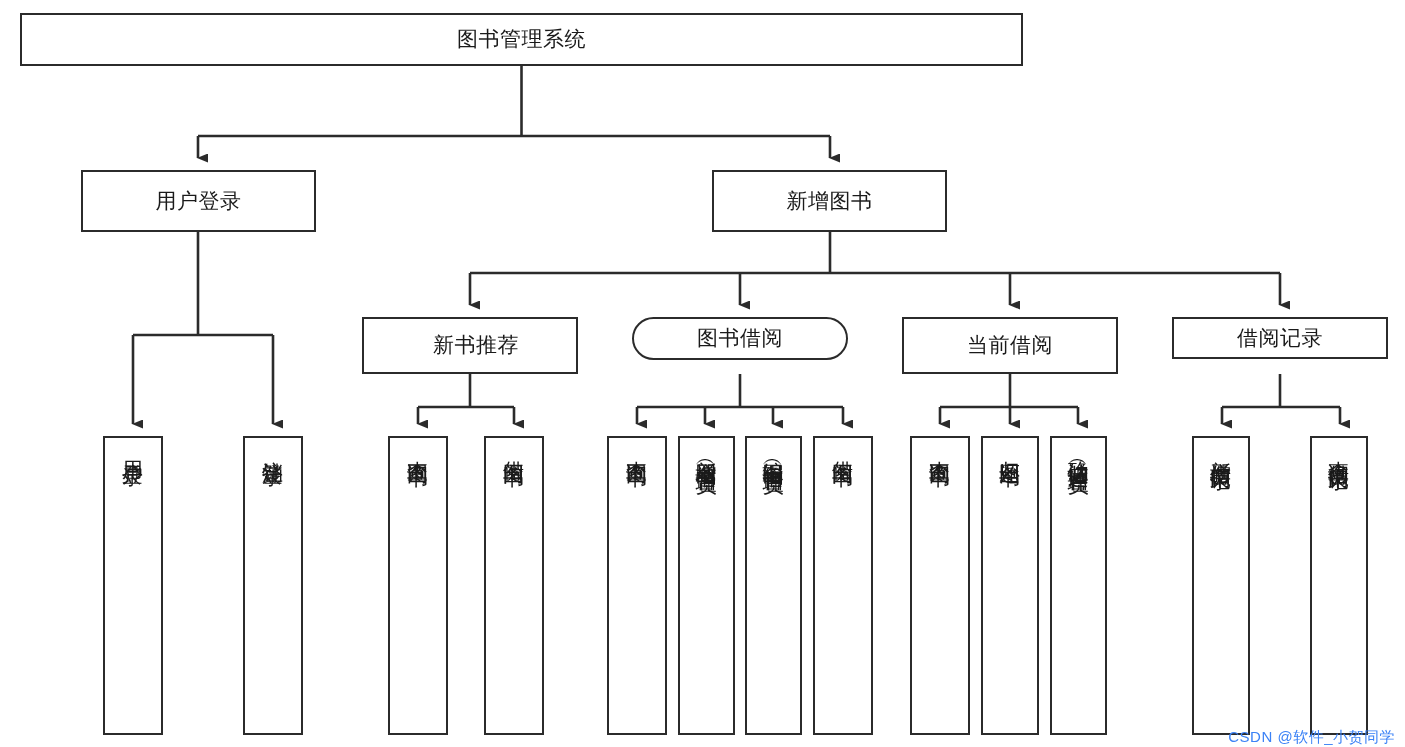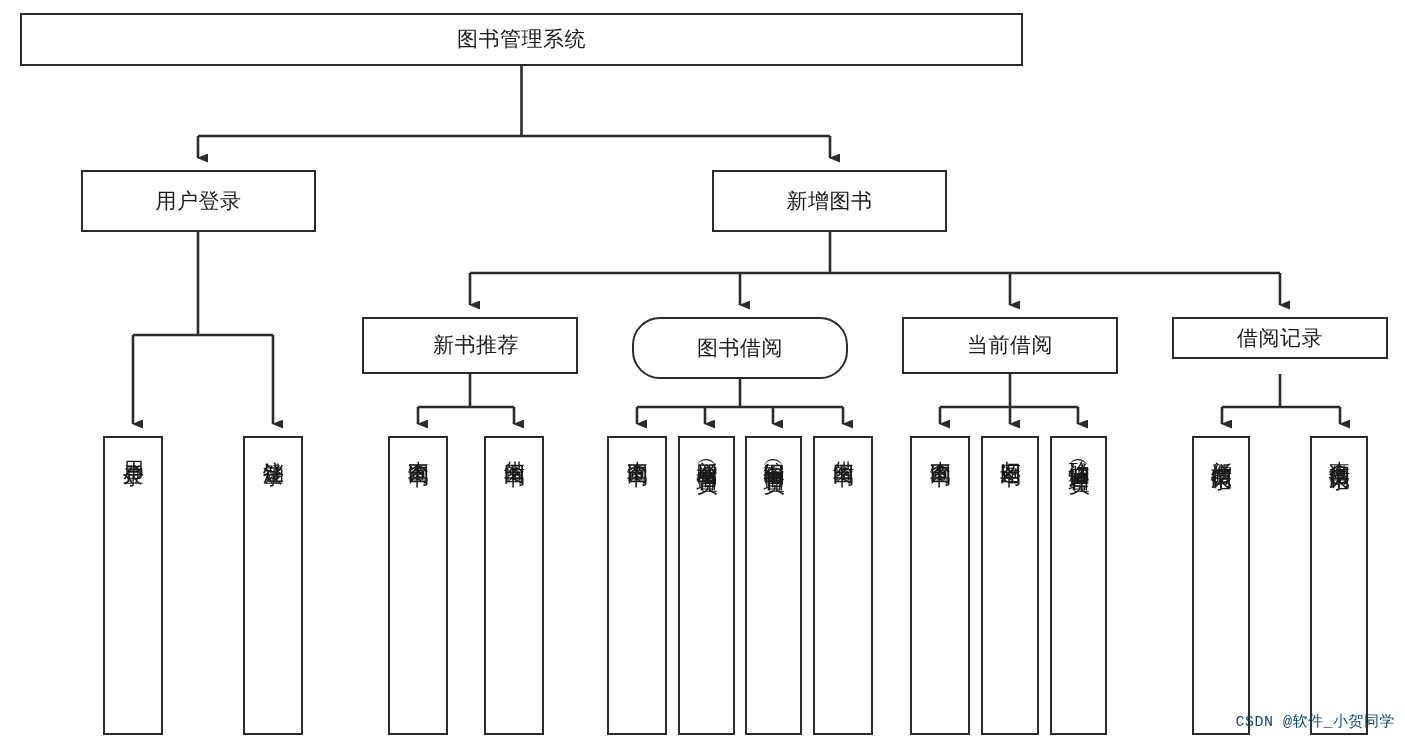--- a/index.html
+++ b/index.html
@@ -32,21 +32,21 @@
     box-sizing: border-box;
     background: #ffffff;
     border: 2px solid #2b2b2b;
     display: flex;
     align-items: center;
     justify-content: center;
     overflow: hidden;
   }
   .node-label {
     color: #1a1a1a;
-    font-family: Liberation Serif, serif;
+    font-family: Liberation Sans, sans-serif;
     line-height: 1.18;
     text-align: center;
     white-space: nowrap;
   }
   .node.horizontal .node-label {
     font-size: 21px;
     letter-spacing: 0.5px;
   }
   .node.vertical {
     align-items: flex-start;
@@ -57,24 +57,24 @@
     text-orientation: upright;
     font-size: 21px;
     letter-spacing: 2px;
     line-height: 1;
     height: auto;
     max-height: 286px;
   }
   #watermark {
     position: absolute;
     right: 10px;
-    bottom: 16px;
+    bottom: 0;
     font-size: 15px;
-    color: #0c4a6e;
-    font-family: Liberation Mono, monospace;
+    color: #3b82f6;
+    font-family: Liberation Sans, sans-serif;
     white-space: nowrap;
     letter-spacing: 0.5px;
   }
 </style>
 </head>
 <body>
 
 <div id="diagram-root">
 
   <svg id="connectors" viewBox="0 0 1405 747" xmlns="http://www.w3.org/2000/svg">
@@ -149,21 +149,21 @@
   <div class="node horizontal" style="left:81px; top:170px; width:235px; height:62px;">
     <span class="node-label">用户登录</span>
   </div>
   <div class="node horizontal" style="left:712px; top:170px; width:235px; height:62px;">
     <span class="node-label">新增图书</span>
   </div>
 
   <div class="node horizontal" style="left:362px; top:317px; width:216px; height:57px;padding-left:12px;">
     <span class="node-label">新书推荐</span>
   </div>
-  <div class="node horizontal" style="left:632px; top:317px; width:216px; height:62px;border-radius:28px;">
+  <div class="node horizontal" style="left:632px; top:317px; width:216px; height:43px;border-radius:28px;">
     <span class="node-label">图书借阅</span>
   </div>
   <div class="node horizontal" style="left:902px; top:317px; width:216px; height:57px;justify-content:center;">
     <span class="node-label">当前借阅</span>
   </div>
   <div class="node horizontal" style="left:1172px; top:317px; width:216px; height:42px;">
     <span class="node-label">借阅记录</span>
   </div>
 
   <div class="node vertical" style="left:103px; top:436px; width:60px; height:299px;">

